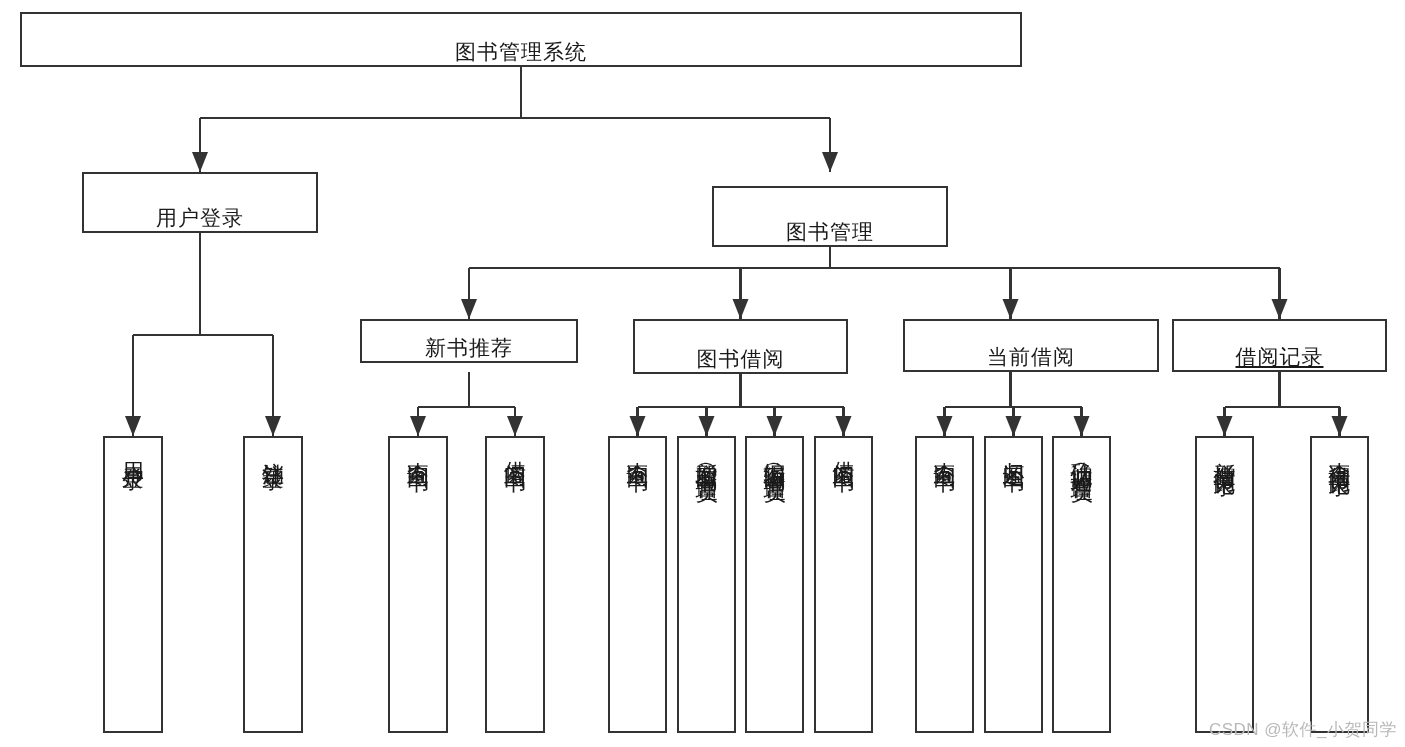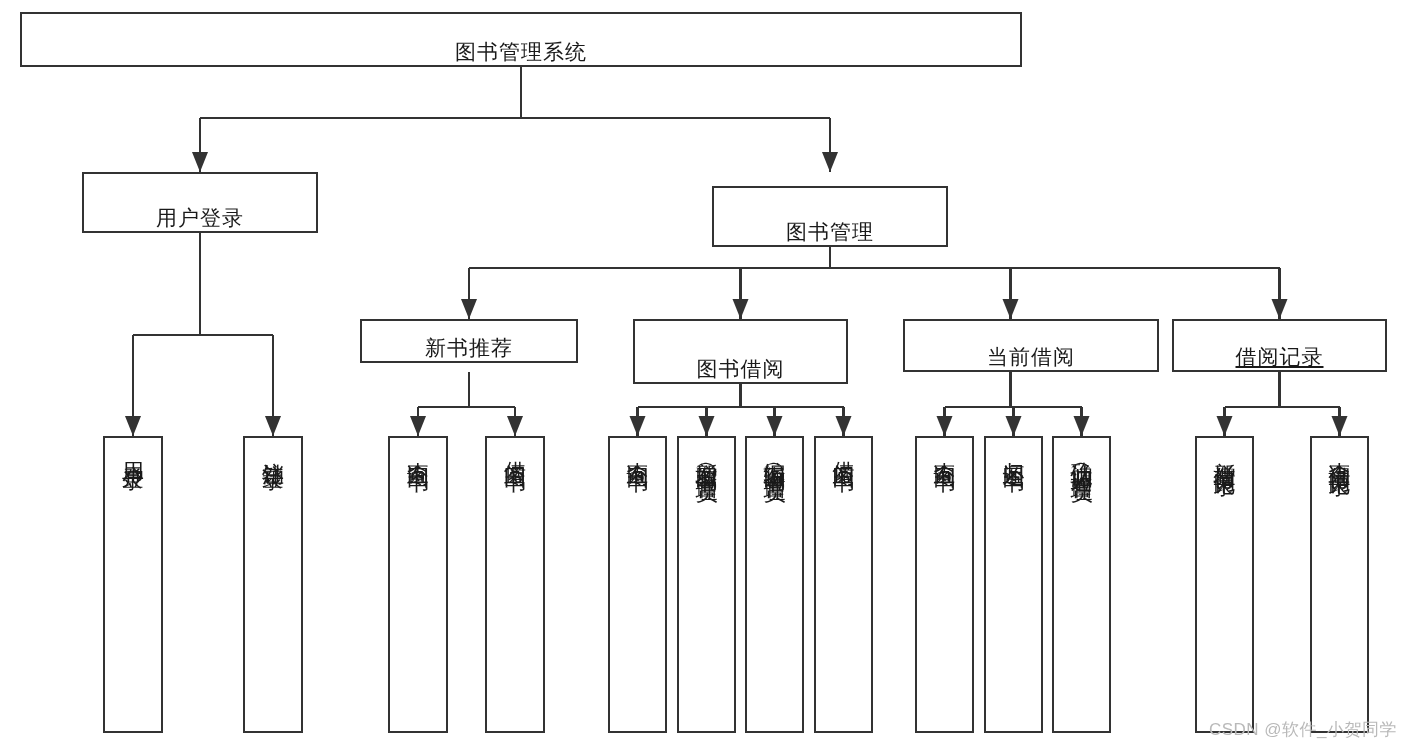--- a/index.html
+++ b/index.html
@@ -136,21 +136,21 @@
       </div>
       <div class="node horiz" style="left: 82px; top: 172px; width: 236px; height: 61px;">
         <span class="label">用户登录</span>
       </div>
       <div class="node horiz" style="left: 712px; top: 172px; width: 236px; height: 61px; margin-top: 14px;">
         <span class="label">图书管理</span>
       </div>
       <div class="node horiz" style="left: 360px; top: 319px; width: 218px; height: 44px;">
         <span class="label">新书推荐</span>
       </div>
-      <div class="node horiz" style="left: 633px; top: 319px; width: 215px; height: 65px;">
+      <div class="node horiz" style="left: 633px; top: 319px; width: 215px; height: 55px;">
         <span class="label">图书借阅</span>
       </div>
       <div class="node horiz" style="left: 903px; top: 319px; width: 256px; height: 53px;">
         <span class="label">当前借阅</span>
       </div>
       <div class="node horiz" style="left: 1172px; top: 319px; width: 215px; height: 53px; text-decoration: underline;">
         <span class="label">借阅记录</span>
       </div>
       <div class="node vert" style="left: 103px; top: 436px; width: 60px; height: 297px;">
         <span class="label">用户登录</span>

